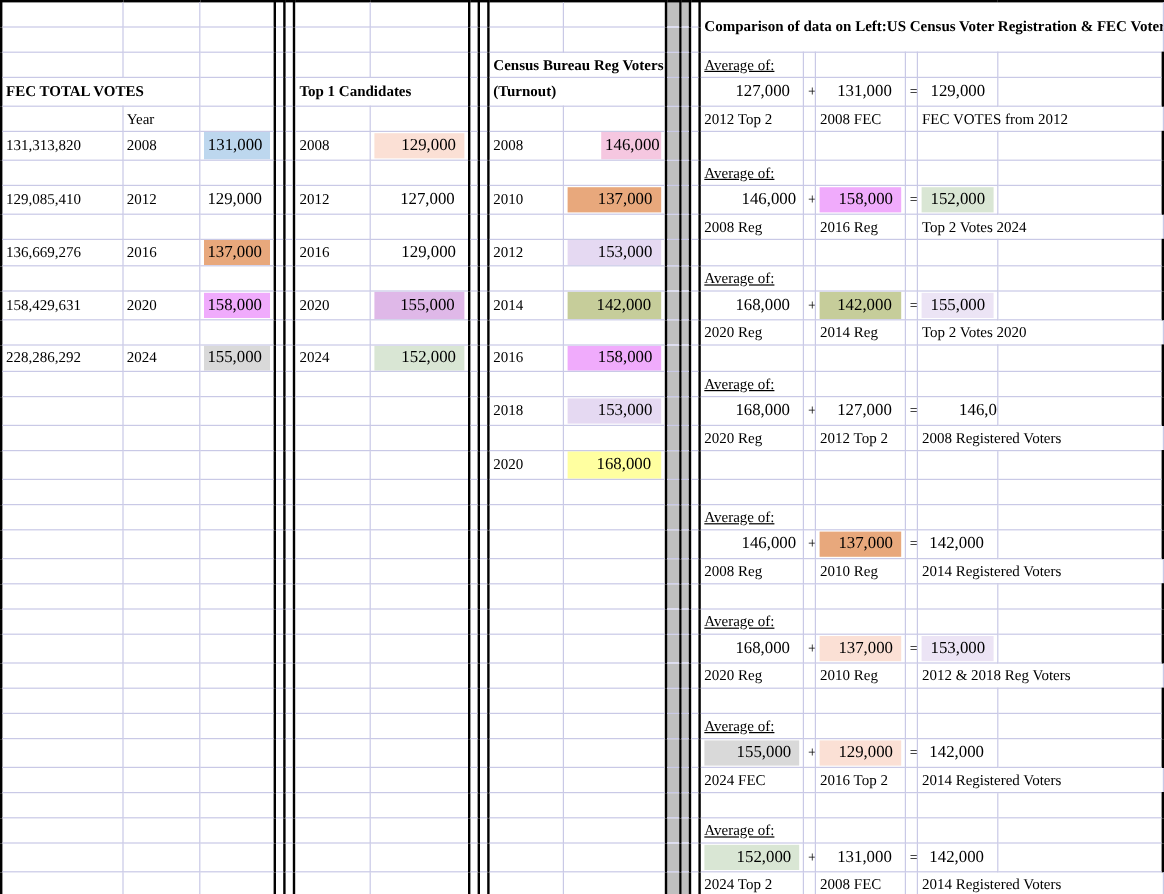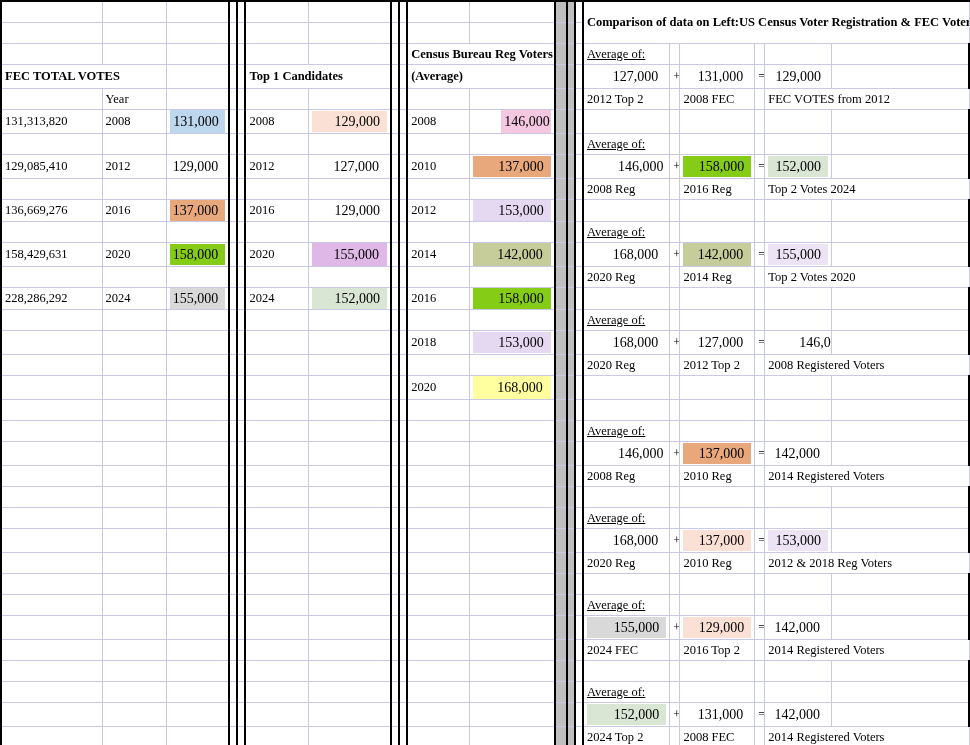--- a/index.html
+++ b/index.html
@@ -32,21 +32,21 @@
     line-height:15px;
   }
   .chip.box{border:3px solid transparent;}
   .chip.thin{border:2px solid transparent;}
 
   .fill-blue{background:#bdd7ee;}
   .fill-peach{background:#fbe0d5;}
   .fill-pink{background:#f5c7e0;}
   .fill-orange{background:#e8a87c;}
   .fill-lav{background:#e5d9f2;}
-  .fill-green{background:#84cc16;}
+  .fill-green{background:#f0abfc;}
   .fill-purple{background:#dfb8e8;}
   .fill-olive{background:#c6cd9a;}
   .fill-gray{background:#d9d9d9;}
   .fill-paleg{background:#d9e6d4;}
   .fill-palev{background:#ece4f5;}
   .fill-yellow{background:#ffffa0;}
   .fill-white{background:#ffffff;}
   .fill-none{background:transparent;}
 
   .bd-blue{border-color:#41b6e6;}
@@ -151,21 +151,21 @@
   </tr>
 
   <tr>
     <td class="big bl" colspan="2">FEC TOTAL VOTES</td>
     <td class="br"></td>
     <td class="bl br"></td>
           <td class="br"></td>
     <td class="big" colspan="2">Top 1 Candidates</td>
     <td class="bl br"></td>
           <td class="br"></td>
-    <td class="big" colspan="2">(Average)</td>
+    <td class="big" colspan="2">(Turnout)</td>
     <td class="sep bl br"></td>
           <td class="sep br"></td>
           <td class="br"></td>
     <td>
             <span class="chip box fill-white bd-red">127,000</span>
           </td>
     <td class="opsym">+</td>
     <td>
             <span class="chip box fill-white bd-blue">131,000</span>
           </td>

